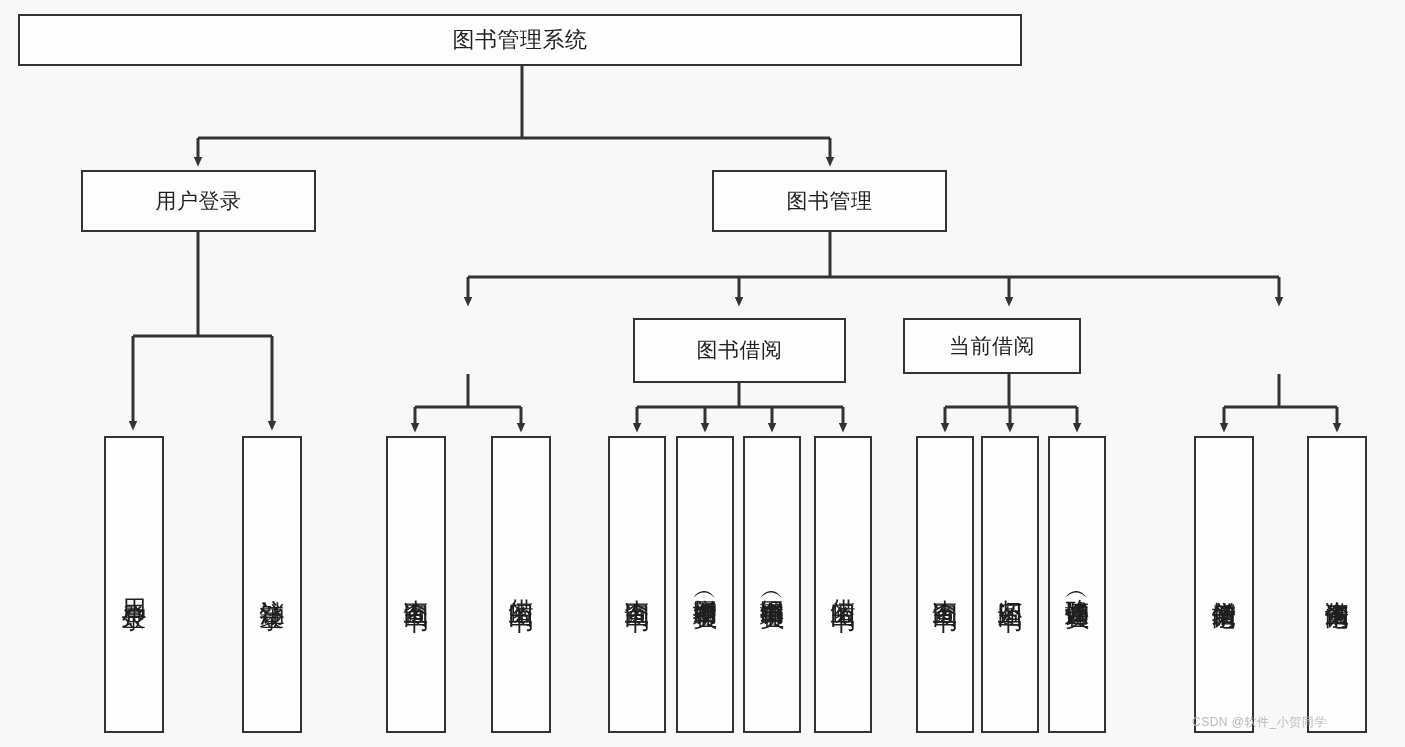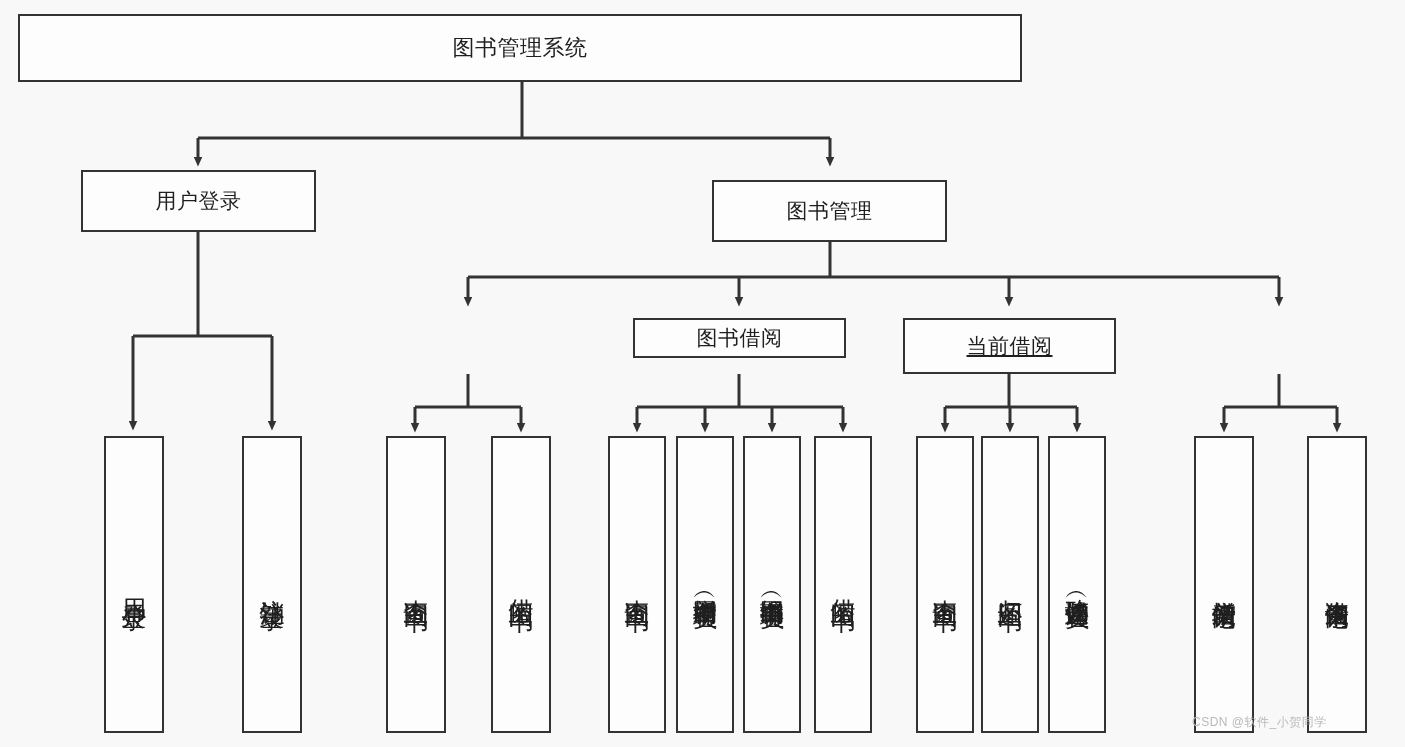--- a/index.html
+++ b/index.html
@@ -124,35 +124,35 @@
       <path d="M1010,407 L1010,424" marker-end="url(#arrow)"></path>
       <path d="M1077,407 L1077,424" marker-end="url(#arrow)"></path>
 
       <path d="M1279,374 L1279,407"></path>
       <path d="M1224,407 L1337,407"></path>
       <path d="M1224,407 L1224,424" marker-end="url(#arrow)"></path>
       <path d="M1337,407 L1337,424" marker-end="url(#arrow)"></path>
     </g>
   </svg>
 
-  <div class="node horiz root" style="left:18px; top:14px; width:1004px; height:68px;">
+  <div class="node horiz root" style="left:18px; top:14px; width:1004px; height:52px;">
     <span class="label">图书管理系统</span>
   </div>
 
   <div class="node horiz" style="left:81px; top:170px; width:235px; height:62px;">
     <span class="label">用户登录</span>
   </div>
-  <div class="node horiz" style="left:712px; top:180px; width:235px; height:62px;">
+  <div class="node horiz" style="left:712px; top:170px; width:235px; height:62px;">
     <span class="label">图书管理</span>
   </div>
 
-  <div class="node horiz" style="left:633px; top:318px; width:213px; height:40px;">
+  <div class="node horiz" style="left:633px; top:318px; width:213px; height:65px;">
     <span class="label">图书借阅</span>
   </div>
-  <div class="node horiz" style="left:903px; top:318px; width:213px; height:56px;text-decoration:underline;">
+  <div class="node horiz" style="left:903px; top:318px; width:178px; height:56px;">
     <span class="label">当前借阅</span>
   </div>
 
   <div class="node vert" style="left:104px; top:436px; width:60px; height:297px;">
     <span class="label">用户登录</span>
   </div>
   <div class="node vert" style="left:242px; top:436px; width:60px; height:297px;">
     <span class="label">注销登录</span>
   </div>
 

